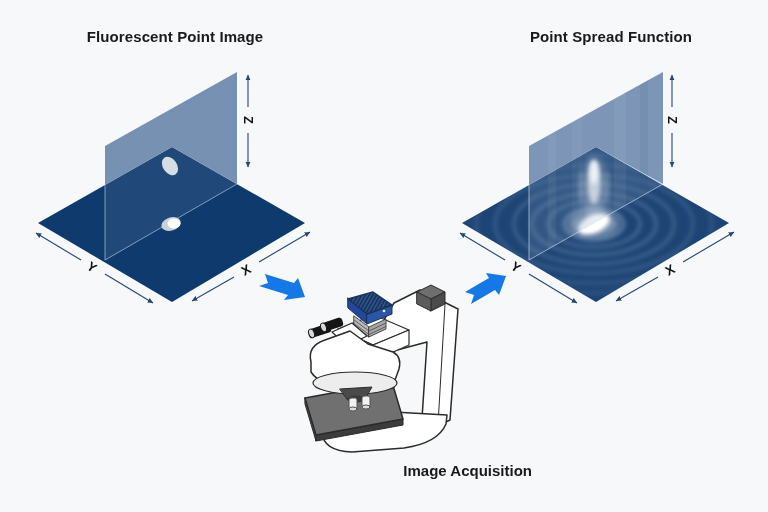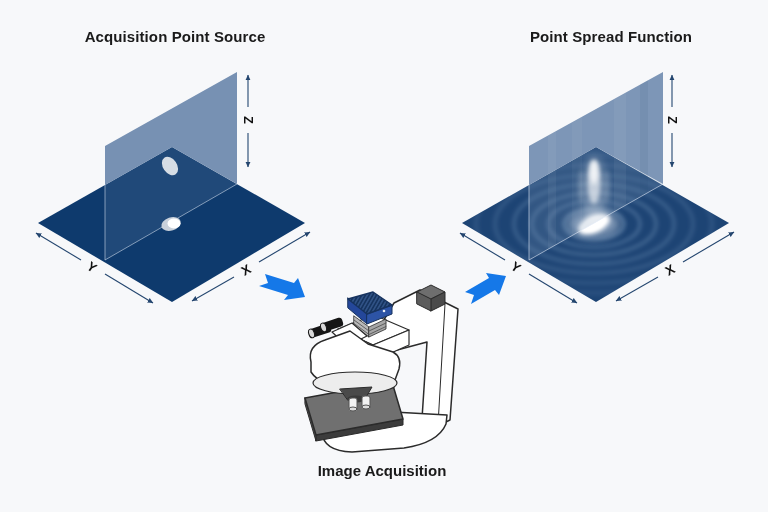--- a/index.html
+++ b/index.html
@@ -8,21 +8,21 @@
     position:relative;width:768px;height:512px;background:#f7f8fa;overflow:hidden;
   }
   .canvas svg{position:absolute;left:0;top:0;}
   .title{
     position:absolute;width:300px;text-align:center;
     font-size:15px;font-weight:bold;color:#1a1a1a;letter-spacing:.1px;
   }
   .title.left{left:25px;top:28px;}
   .title.right{left:461px;top:28px;}
   .caption{
-    position:absolute;left:232px;top:462px;width:300px;text-align:center;
+    position:absolute;left:232px;top:462px;width:300px;text-align:right;
     font-size:15px;font-weight:bold;color:#1a1a1a;
   }
   .axis-label{font-family:"Liberation Sans",sans-serif;font-weight:bold;font-size:13px;fill:#111;}
 </style>
 </head>
 <body>
 
 <div class="canvas">
 
 <svg width="768" height="512" viewBox="0 0 768 512">
@@ -190,17 +190,17 @@
 
     <g stroke="#555555" stroke-width="1">
       <rect x="349" y="398" width="8" height="11" rx="2" fill="#f2f2f2"></rect>
       <ellipse cx="353" cy="409" rx="4" ry="2" fill="#dddddd"></ellipse>
       <rect x="362" y="396" width="8" height="11" rx="2" fill="#f2f2f2"></rect>
       <ellipse cx="366" cy="407" rx="4" ry="2" fill="#dddddd"></ellipse>
     </g>
   </g>
 </svg>
 
-<div class="title left">Acquisition Point Source</div>
+<div class="title left">Fluorescent Point Image</div>
 <div class="title right">Point Spread Function</div>
 <div class="caption">Image Acquisition</div>
 
 </div>
 
 </body></html>

